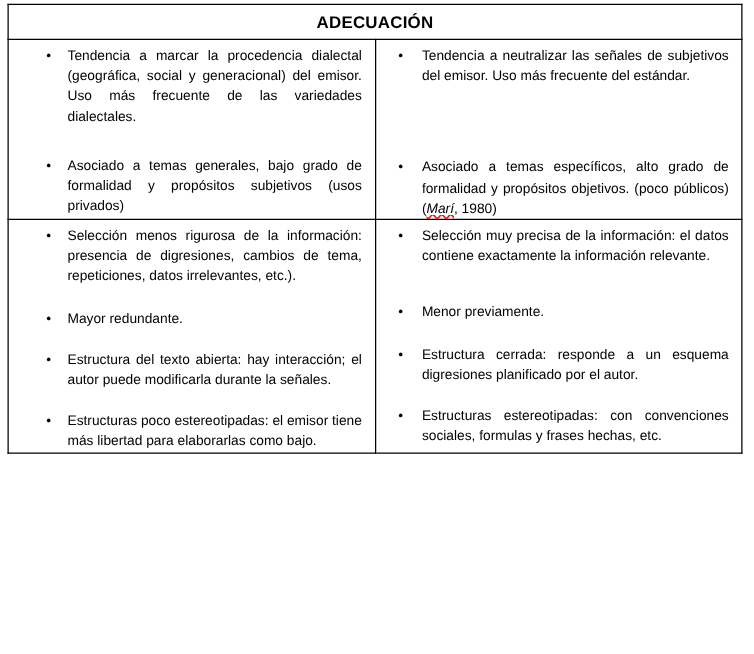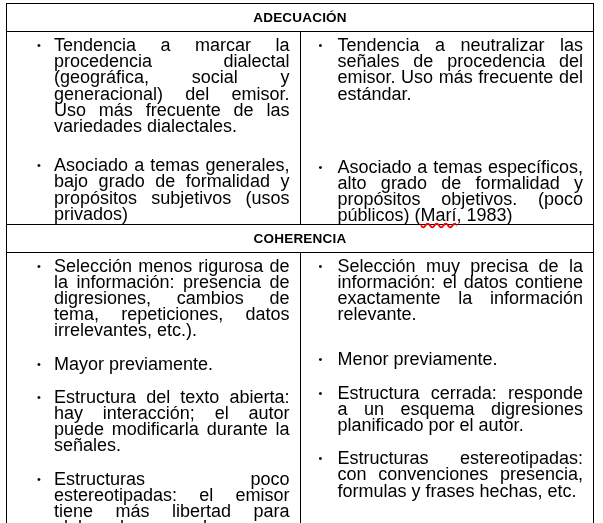--- a/index.html
+++ b/index.html
@@ -58,21 +58,21 @@
   .col-left  { width: 314px; }
   .col-right { width: 274px; }
 
   ul.bullets {
     list-style: none;
     margin: 0;
     padding: 0;
   }
   ul.bullets > li {
     position: relative;
-    font-size: 18px;
+    font-size: 11px;
     line-height: 16.2px;
     text-align: justify;
     text-justify: inter-word;
     hyphens: none;
   }
   ul.bullets > li::before {
     content: "\2022";
     position: absolute;
     font-size: 11px;
     line-height: 16.2px;
@@ -99,20 +99,21 @@
   
   ul.bullets > li > span.txt {
     display: block;
   }
 
   
   .spellerr {
     text-decoration: underline wavy #ff0000;
     text-decoration-skip-ink: none;
     text-underline-offset: 1px;
+    font-style: italic;
   }
 
   
   .g-top-1   { margin-top: 5px; }
   .g-top-3   { margin-top: 17px; }
   .g-top-4   { margin-top: 23px; }
   .g-top-5   { margin-top: 29px; }
   .g-top-8   { margin-top: 57px; }
 
   .cell-pad-bottom { padding-bottom: 14px; }
@@ -141,64 +142,61 @@
             </li>
             <li class="g-top-4">
               <span class="txt">Asociado a temas generales, bajo grado de formalidad y propósitos subjetivos (usos privados)</span>
             </li>
           </ul>
         </td>
 
         <td class="content-cell col-right cell-pad-bottom">
           <ul class="bullets">
             <li class="g-top-1">
-              <span class="txt">Tendencia a neutralizar las señales de procedencia del emisor. Uso más frecuente del estándar.</span>
+              <span class="txt">Tendencia a neutralizar las señales de subjetivos del emisor. Uso más frecuente del estándar.</span>
             </li>
             <li class="g-top-8">
-              <span class="txt"><span>Asociado a temas específicos, alto grado de formalidad y  propósitos objetivos. (poco públicos) (</span><span class="spellerr">Marí</span><span>, 1983)</span></span>
+              <span class="txt"><span>Asociado a temas específicos, alto grado de formalidad y  propósitos objetivos. (poco públicos) (</span><span class="spellerr">Marí</span><span>, 1980)</span></span>
             </li>
           </ul>
         </td>
       </tr>
 
-      <tr>
-        <td class="section-header" colspan="2">COHERENCIA</td>
-      </tr>
 
       <tr>
         <td class="content-cell col-left">
           <ul class="bullets">
             <li class="g-top-1">
               <span class="txt">Selección menos rigurosa de la información: presencia de digresiones, cambios de tema, repeticiones, datos irrelevantes, etc.).</span>
             </li>
             <li class="g-top-3">
-              <span class="txt">Mayor previamente.</span>
+              <span class="txt">Mayor redundante.</span>
             </li>
             <li class="g-top-3">
               <span class="txt">Estructura del texto abierta: hay interacción; el autor puede modificarla durante la señales.</span>
             </li>
             <li class="g-top-3">
-              <span class="txt">Estructuras poco estereotipadas: el emisor tiene más libertad para elaborarlas como desee.</span>
+              <span class="txt">Estructuras poco estereotipadas: el emisor tiene más libertad para elaborarlas como bajo.</span>
             </li>
           </ul>
         </td>
 
         <td class="content-cell col-right">
           <ul class="bullets">
             <li class="g-top-1">
               <span class="txt">Selección muy precisa de la información: el datos contiene exactamente la información relevante.</span>
             </li>
             <li class="g-top-5">
               <span class="txt">Menor previamente.</span>
             </li>
             <li class="g-top-3">
               <span class="txt">Estructura cerrada: responde a un esquema digresiones planificado por el autor.</span>
             </li>
             <li class="g-top-3">
-              <span class="txt">Estructuras estereotipadas: con convenciones presencia, formulas y frases hechas, etc.</span>
+              <span class="txt">Estructuras estereotipadas: con convenciones sociales, formulas y frases hechas, etc.</span>
             </li>
           </ul>
         </td>
       </tr>
 
     </tbody>
   </table>
 
 </div>
 

